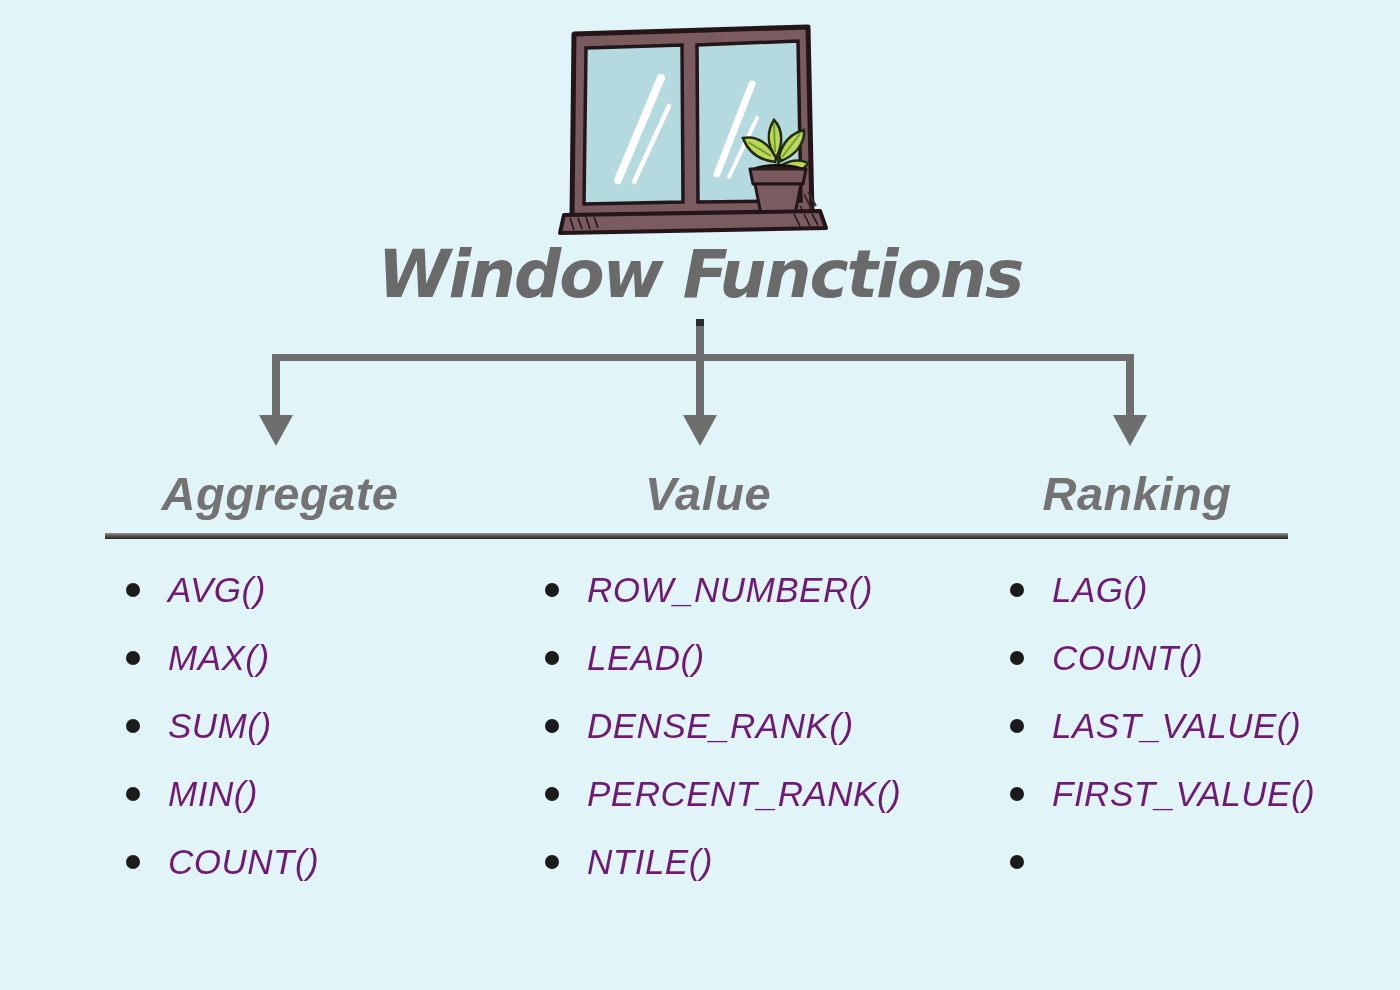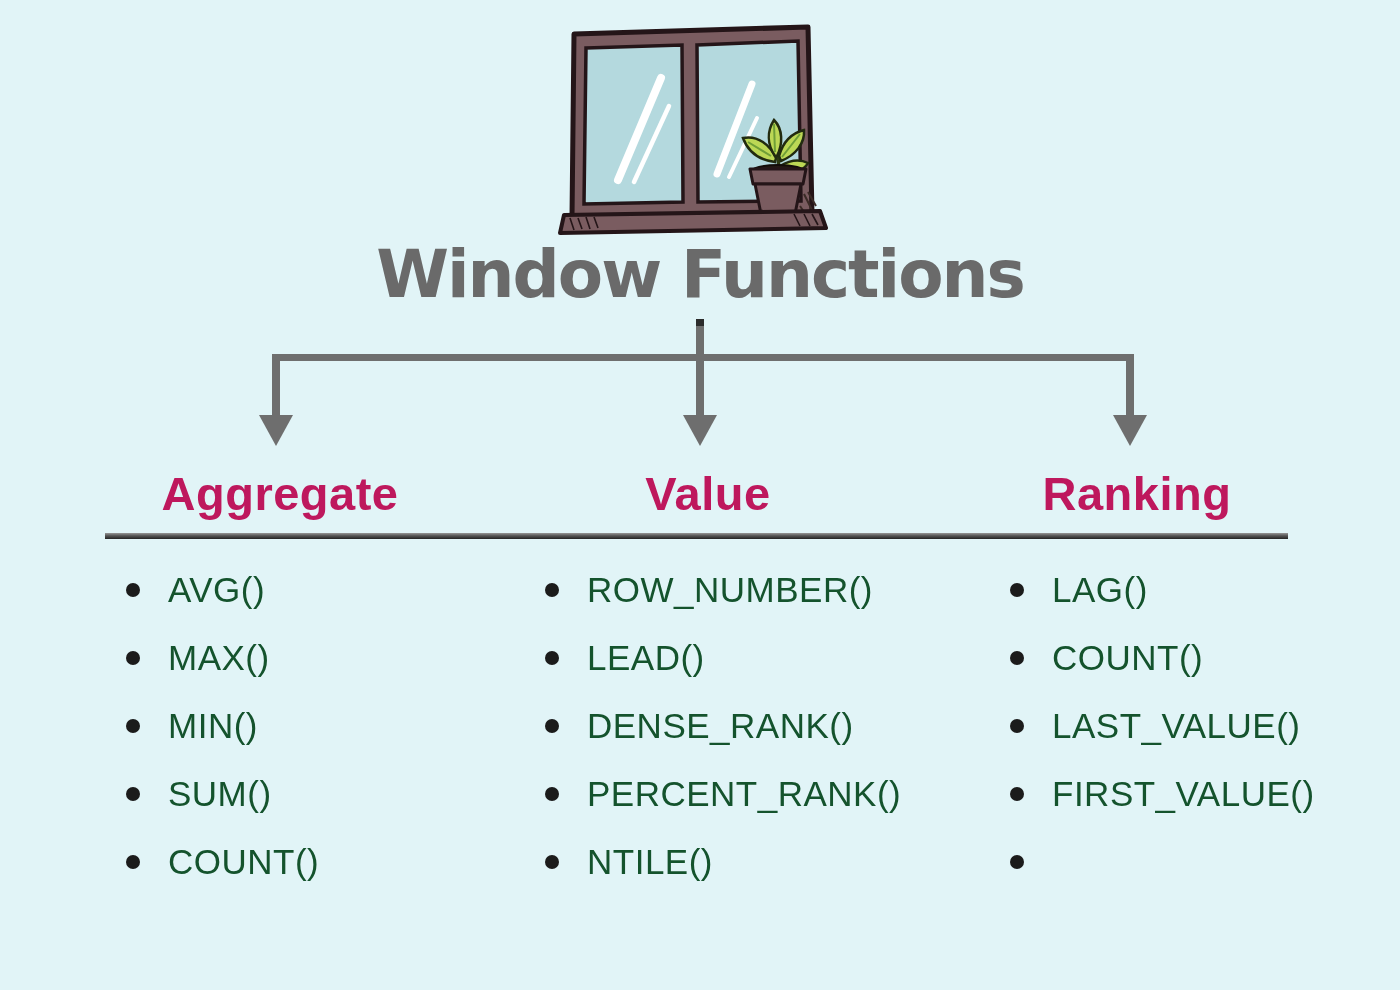--- a/index.html
+++ b/index.html
@@ -2,21 +2,21 @@
 <html><head>
 <meta charset="utf-8">
 <style>
   * { margin: 0; padding: 0; box-sizing: border-box; }
   html, body { width: 1400px; height: 990px; }
   body {
     font-family: "Liberation Sans", sans-serif;
     background: #e1f4f7;
     overflow: hidden;
   }
-  .canvas { position: relative; width: 1400px; height: 990px; }
+  .canvas { position: relative; width: 1400px; height: 990px; font-style: italic; }
 
   
   .window-art { position: absolute; left: 558px; top: 14px; width: 272px; height: 230px; }
 
   
   .title {
     position: absolute; left: 0; top: 236px; width: 1400px;
     text-align: center;
     font-family: "DejaVu Sans", sans-serif;
     font-weight: bold;
@@ -33,40 +33,40 @@
     border-left: 17px solid transparent;
     border-right: 17px solid transparent;
     border-top: 31px solid #6e6e6e;
   }
 
   
   .col-header {
     position: absolute; top: 466px; width: 360px;
     text-align: center;
     font-size: 47px;
-    color: #be185d;
+    color: #737373;
     letter-spacing: 0.5px;
   }
   .col-header.c0 { left: 100px; }
   .col-header.c1 { left: 528px; }
   .col-header.c2 { left: 957px; }
 
   .divider {
     position: absolute; left: 105px; top: 533px; width: 1183px; height: 6px;
     background: linear-gradient(to bottom, #979797 0%, #565656 45%, #232323 100%);
   }
 
   
   ul.fn-list { position: absolute; top: 556px; list-style: none; }
   ul.fn-list.c0 { left: 126px; }
   ul.fn-list.c1 { left: 545px; }
   ul.fn-list.c2 { left: 1010px; }
   ul.fn-list li {
     height: 68px; display: flex; align-items: center;
-    font-size: 35px; color: #14532d; letter-spacing: 0.5px;
+    font-size: 35px; color: #701a75; letter-spacing: 0.5px;
     white-space: nowrap;
   }
   .bullet {
     width: 14px; height: 14px; border-radius: 50%;
     background: #1b1b1b; margin-right: 28px; flex: 0 0 auto;
   }
 </style>
 </head>
 <body>
 
@@ -131,28 +131,28 @@
     <li>
         <span class="bullet"></span>
         <span>AVG()</span>
       </li>
     <li>
         <span class="bullet"></span>
         <span>MAX()</span>
       </li>
     <li>
         <span class="bullet"></span>
+        <span>SUM()</span>
+      </li>
+    <li>
+        <span class="bullet"></span>
         <span>MIN()</span>
       </li>
     <li>
         <span class="bullet"></span>
-        <span>SUM()</span>
-      </li>
-    <li>
-        <span class="bullet"></span>
         <span>COUNT()</span>
       </li>
   </ul>
 
   <ul class="fn-list c1">
     <li>
         <span class="bullet"></span>
         <span>ROW_NUMBER()</span>
       </li>
     <li>

